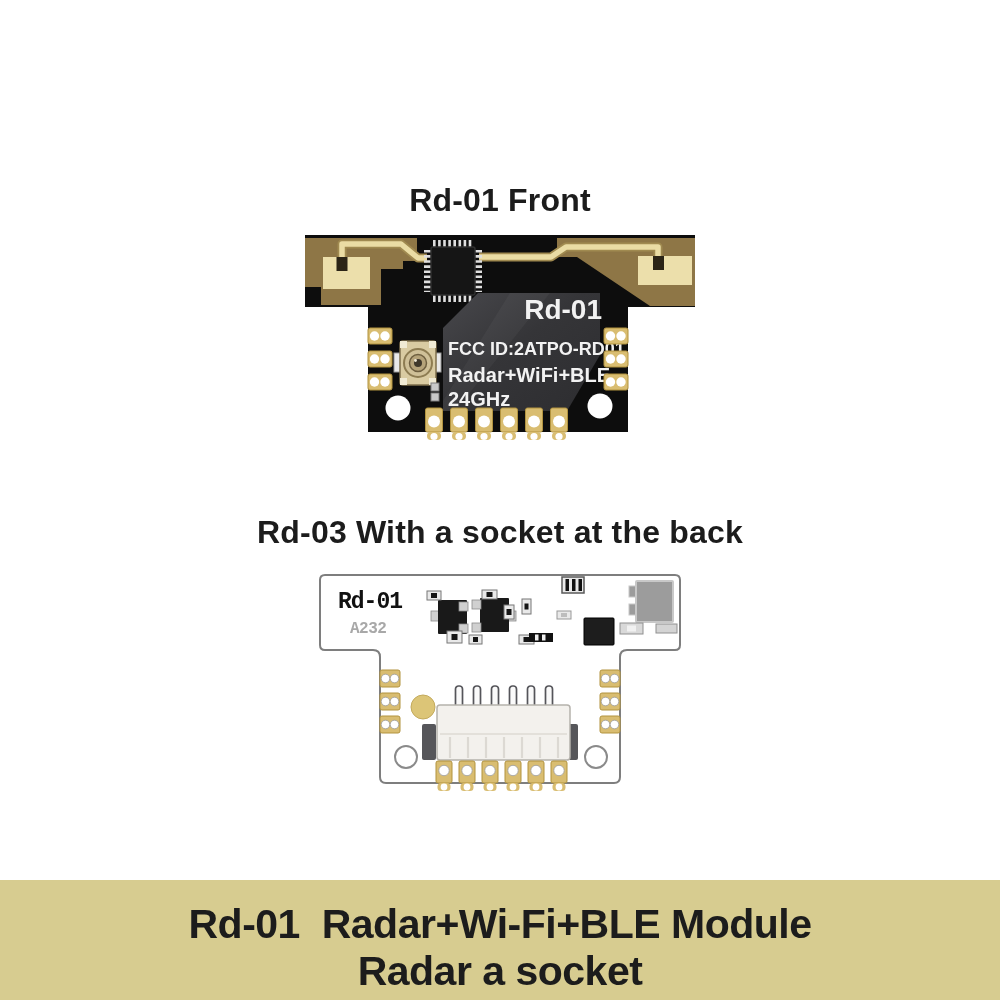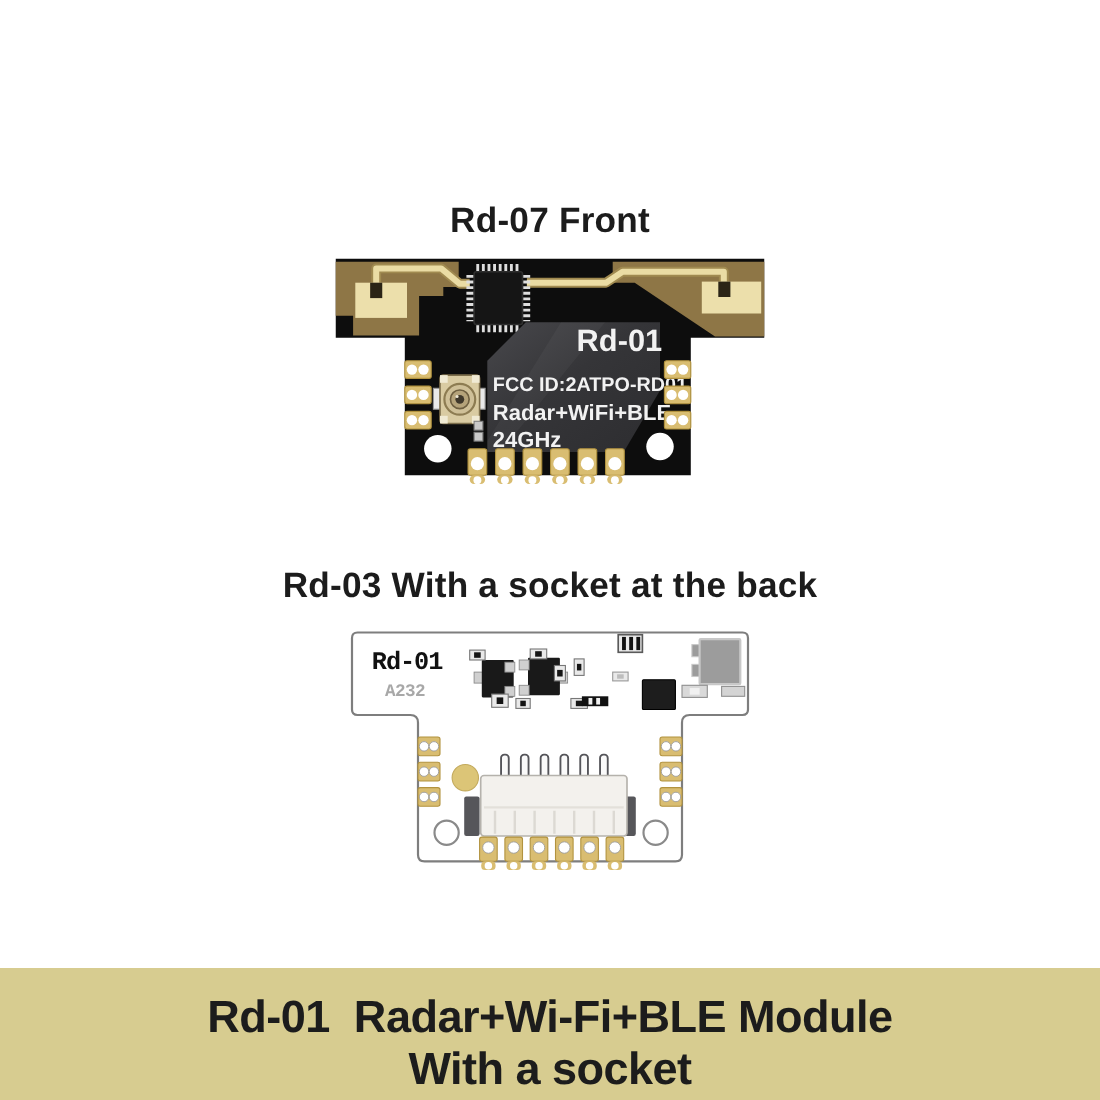--- a/index.html
+++ b/index.html
@@ -13,21 +13,21 @@
   .back-svg{position:absolute;left:318px;top:573px;width:364px;height:220px;}
   .banner{position:absolute;left:0;top:880px;width:1000px;height:136px;
           display:flex;flex-direction:column;align-items:center;justify-content:center;gap:1px;}
   .banner-line{font-weight:bold;font-size:41px;letter-spacing:-.5px;white-space:pre;line-height:1.12;}
 </style>
 </head>
 <body>
 
 <div class="stage" style="background-color: rgb(255, 255, 255);">
 
-  <div class="section-title title-front">Rd-07 Front</div>
+  <div class="section-title title-front">Rd-01 Front</div>
 
   <svg class="front-svg" viewBox="0 0 390 214">
     <defs>
       <linearGradient id="shieldGrad" x1="0" y1="0" x2="1" y2="1">
         <stop offset="0" stop-color="#48484c"></stop>
         <stop offset="0.45" stop-color="#353538"></stop>
         <stop offset="1" stop-color="#2d2d30"></stop>
       </linearGradient>
       <g id="fsp">
         <rect width="24" height="16" rx="2" stroke="#b2933f" stroke-width="1" fill="#d9bd71"></rect>
@@ -224,16 +224,16 @@
     <use href="#bbp" x="195" y="188"></use>
       <use href="#bbp" x="218" y="188"></use>
       <use href="#bbp" x="241" y="188"></use>
 
     <circle cx="88" cy="184" r="11" fill="#ffffff" stroke="#8a8a8a" stroke-width="2"></circle>
     <circle cx="278" cy="184" r="11" fill="#ffffff" stroke="#8a8a8a" stroke-width="2"></circle>
   </svg>
 
   <div class="banner" style="background-color: rgb(215, 204, 144);">
     <div class="banner-line" style="color: rgb(28, 28, 28);">Rd-01  Radar+Wi-Fi+BLE Module</div>
-    <div class="banner-line" style="color: rgb(28, 28, 28);">With a socket</div>
+    <div class="banner-line" style="color: rgb(28, 28, 28);">Radar a socket</div>
   </div>
 
 </div>
 
 </body></html>

